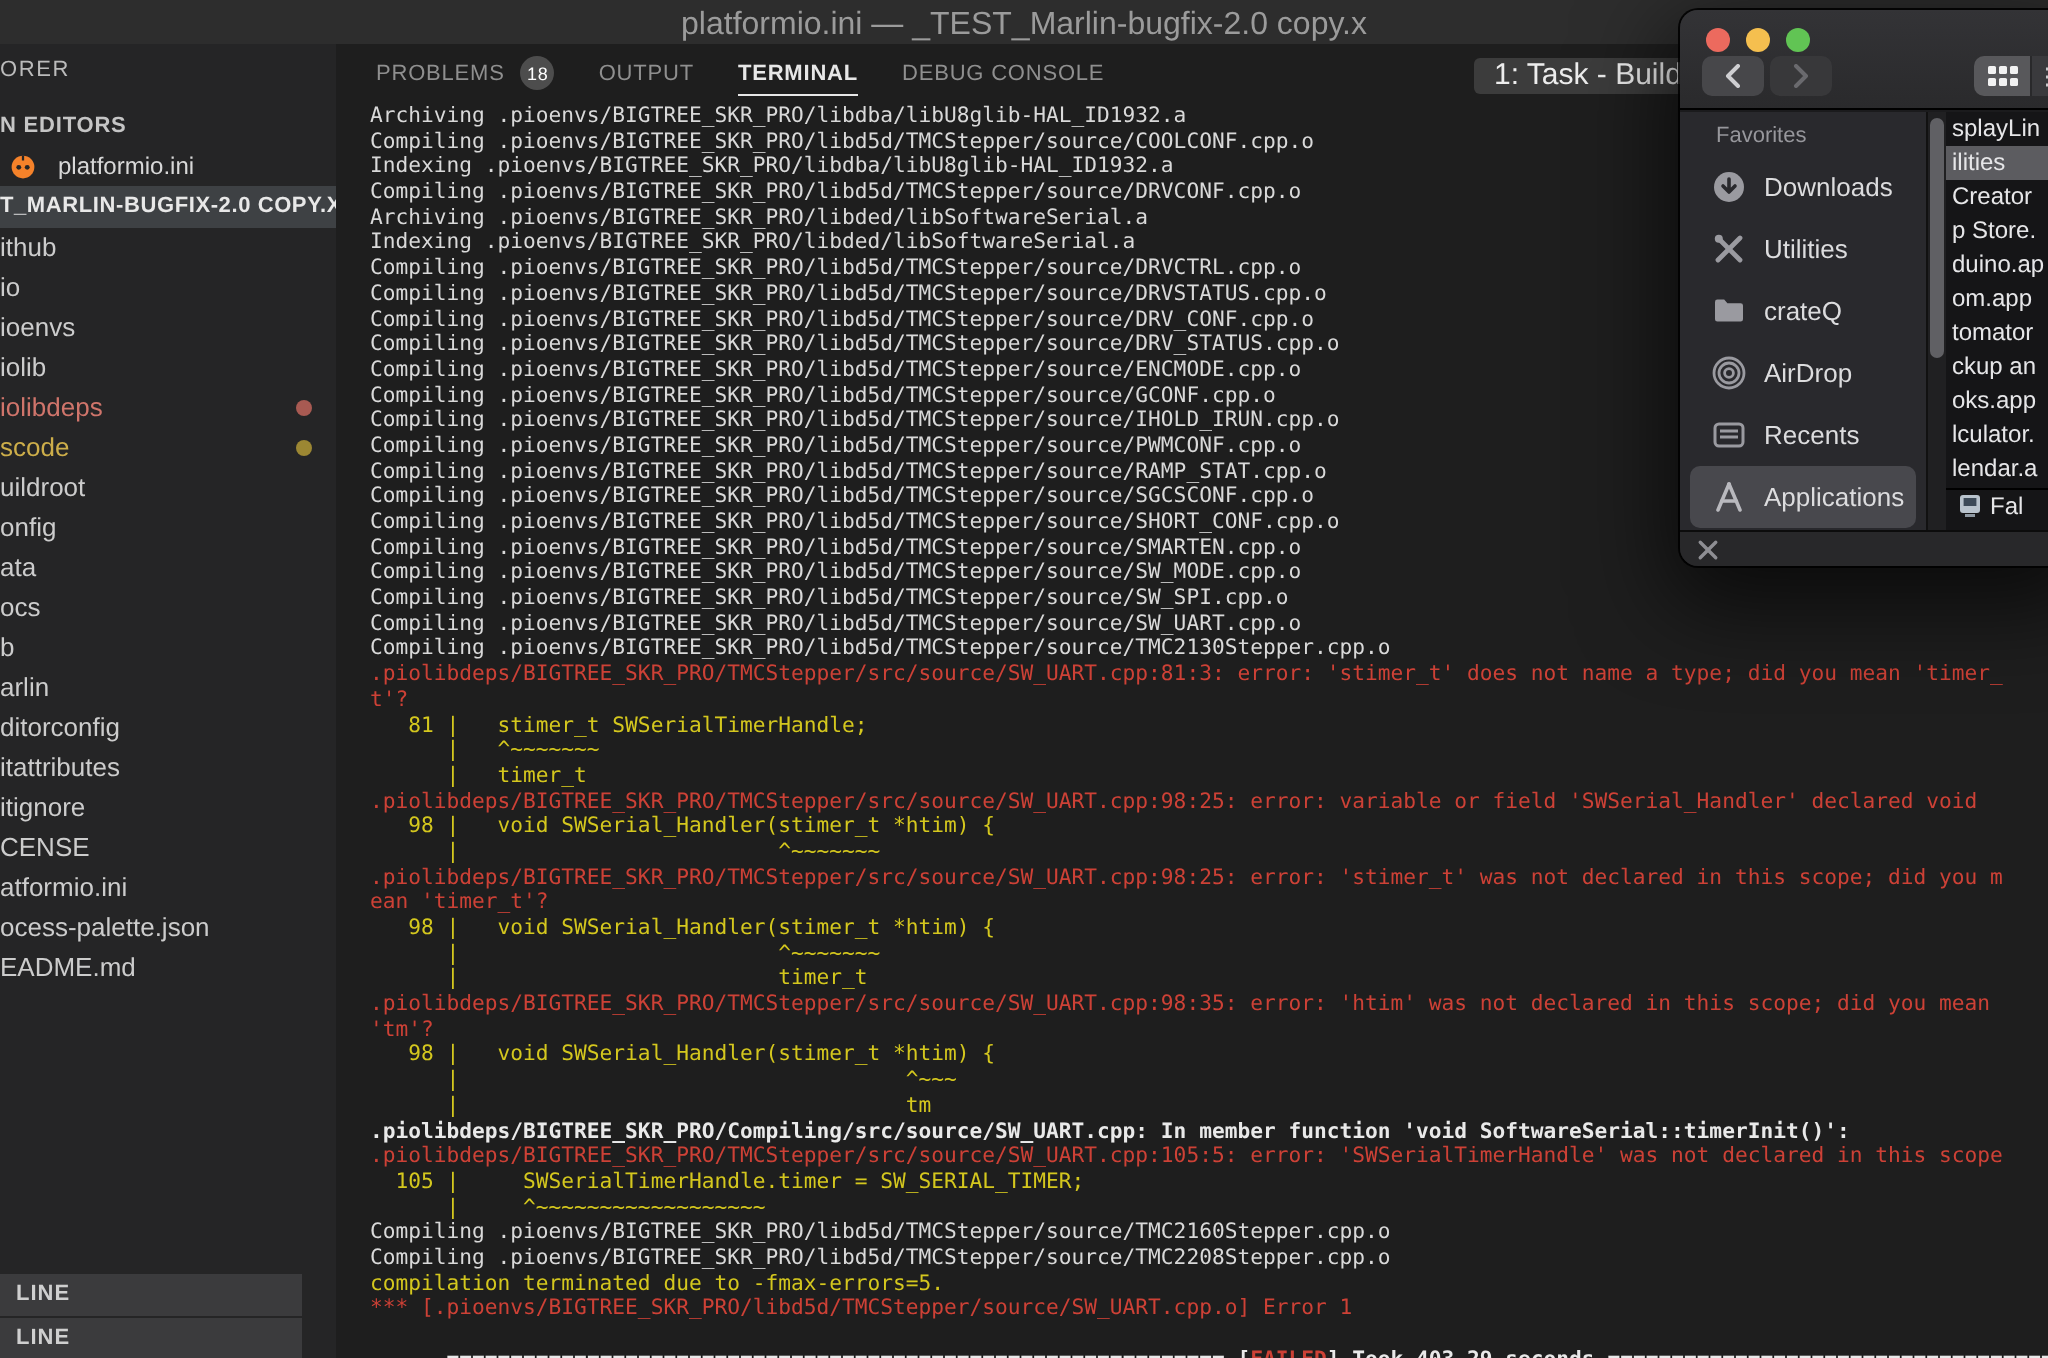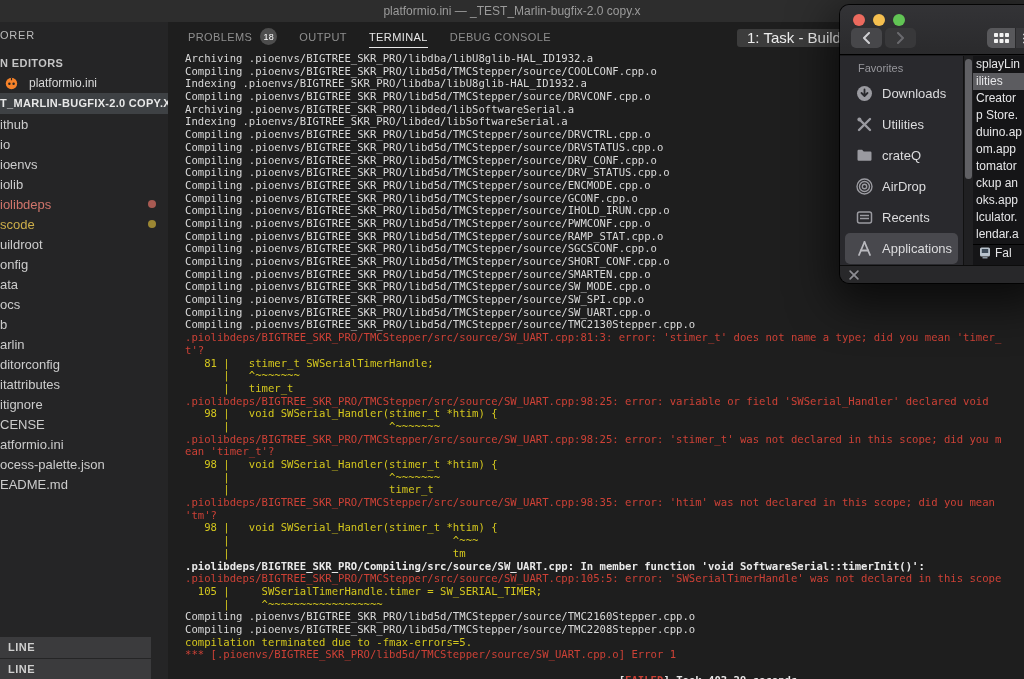--- a/index.html
+++ b/index.html
@@ -1,21 +1,21 @@
 <!DOCTYPE html>
 <html><head>
 <meta charset="utf-8">
 <style>
   * { margin:0; padding:0; box-sizing:border-box; }
   html,body { width:1024px; height:679px; overflow:hidden; }
   body { position:relative; background:#1e1e1e; font-family:"Liberation Sans", sans-serif; }
 
   
   .titlebar { position:absolute; left:0; top:0; width:1024px; height:22px; background:#2d2d2d; }
-  .titlebar .title { position:absolute; left:0; right:0; top:4px; text-align:center; font-size:12px; color:#9b9b9b; white-space:nowrap; }
+  .titlebar .title { position:absolute; left:0; right:0; top:4px; text-align:center; font-size:16px; color:#9b9b9b; white-space:nowrap; }
 
   
   .sidebar { position:absolute; left:0; top:22px; width:168px; height:657px; background:#252526; overflow:hidden; }
   .expl-title { position:absolute; left:0; top:7px; font-size:11px; color:#bbbbbb; letter-spacing:0.8px; }
   .open-editors { position:absolute; left:0; top:35px; font-size:11px; font-weight:bold; color:#c5c5c5; letter-spacing:0.4px; }
   .open-editor-row { position:absolute; left:0; top:50px; width:168px; height:22px; display:flex; align-items:center; }
   .pio-icon { width:13px; height:13px; margin-left:5px; flex:0 0 auto; }
   .open-editor-row .fname { margin-left:11px; font-size:12px; color:#d8d8d8; }
   .project-header { position:absolute; left:0; top:71px; width:168px; height:21px; background:#3e4144; color:#e8e8e8; font-size:11px; font-weight:bold; line-height:21px; letter-spacing:0.3px; white-space:nowrap; }
   .etree { position:absolute; left:0; top:92px; width:168px; }
@@ -27,21 +27,21 @@
   .dot.red { display:block; background:#a85a52; }
   .dot.yellow { display:block; background:#9c8733; }
   .bottom-panel { position:absolute; left:0; width:151px; background:#3b3b3d; color:#cfcfcf; font-size:11px; font-weight:bold; letter-spacing:0.5px; padding-left:8px; }
   .bp1 { top:615px; height:21px; line-height:21px; }
   .bp2 { top:637px; height:20px; line-height:20px; }
 
   
   .main { position:absolute; left:168px; top:22px; width:856px; height:657px; background:#1e1e1e; }
   .ptabs { position:absolute; left:0; top:0; height:28px; display:flex; align-items:center; padding-left:20px; gap:22px; }
   .ptab { font-size:11px; color:#8f8f8f; letter-spacing:0.4px; display:flex; align-items:center; padding:6px 0 4px 0; border-bottom:1px solid transparent; cursor:default; }
-  .ptab.active { color:#e7e7e7; border-bottom-color:#e7e7e7; }
+  .ptab.active { color:#e7e7e7; border-bottom-color:#e7e7e7;font-weight:bold; }
   .badge { margin-left:8px; width:17px; height:17px; border-radius:50%; background:#4d4d4d; color:#ffffff; font-size:9px; display:flex; align-items:center; justify-content:center; }
   .task-dd { position:absolute; left:569px; top:7px; width:106px; height:18px; background:#3c3c3c; border-radius:3px; color:#ededed; font-size:15px; line-height:18px; padding-left:10px; white-space:nowrap; }
 
   .terminal { position:absolute; left:0; top:28px; width:856px; height:629px; padding:2px 0 0 17px; font-family:"DejaVu Sans Mono", monospace; font-size:10.6px; overflow:hidden; }
   .tline { height:12.7px; line-height:12.7px; white-space:pre; }
   .tline.w  { color:#d9d9d9; }
   .tline.r  { color:#cd4136; }
   .tline.y  { color:#d4c71e; }
   .tline.wb { color:#e9e9e9; font-weight:bold; }
   .tline .failed { color:#cd4136; }

